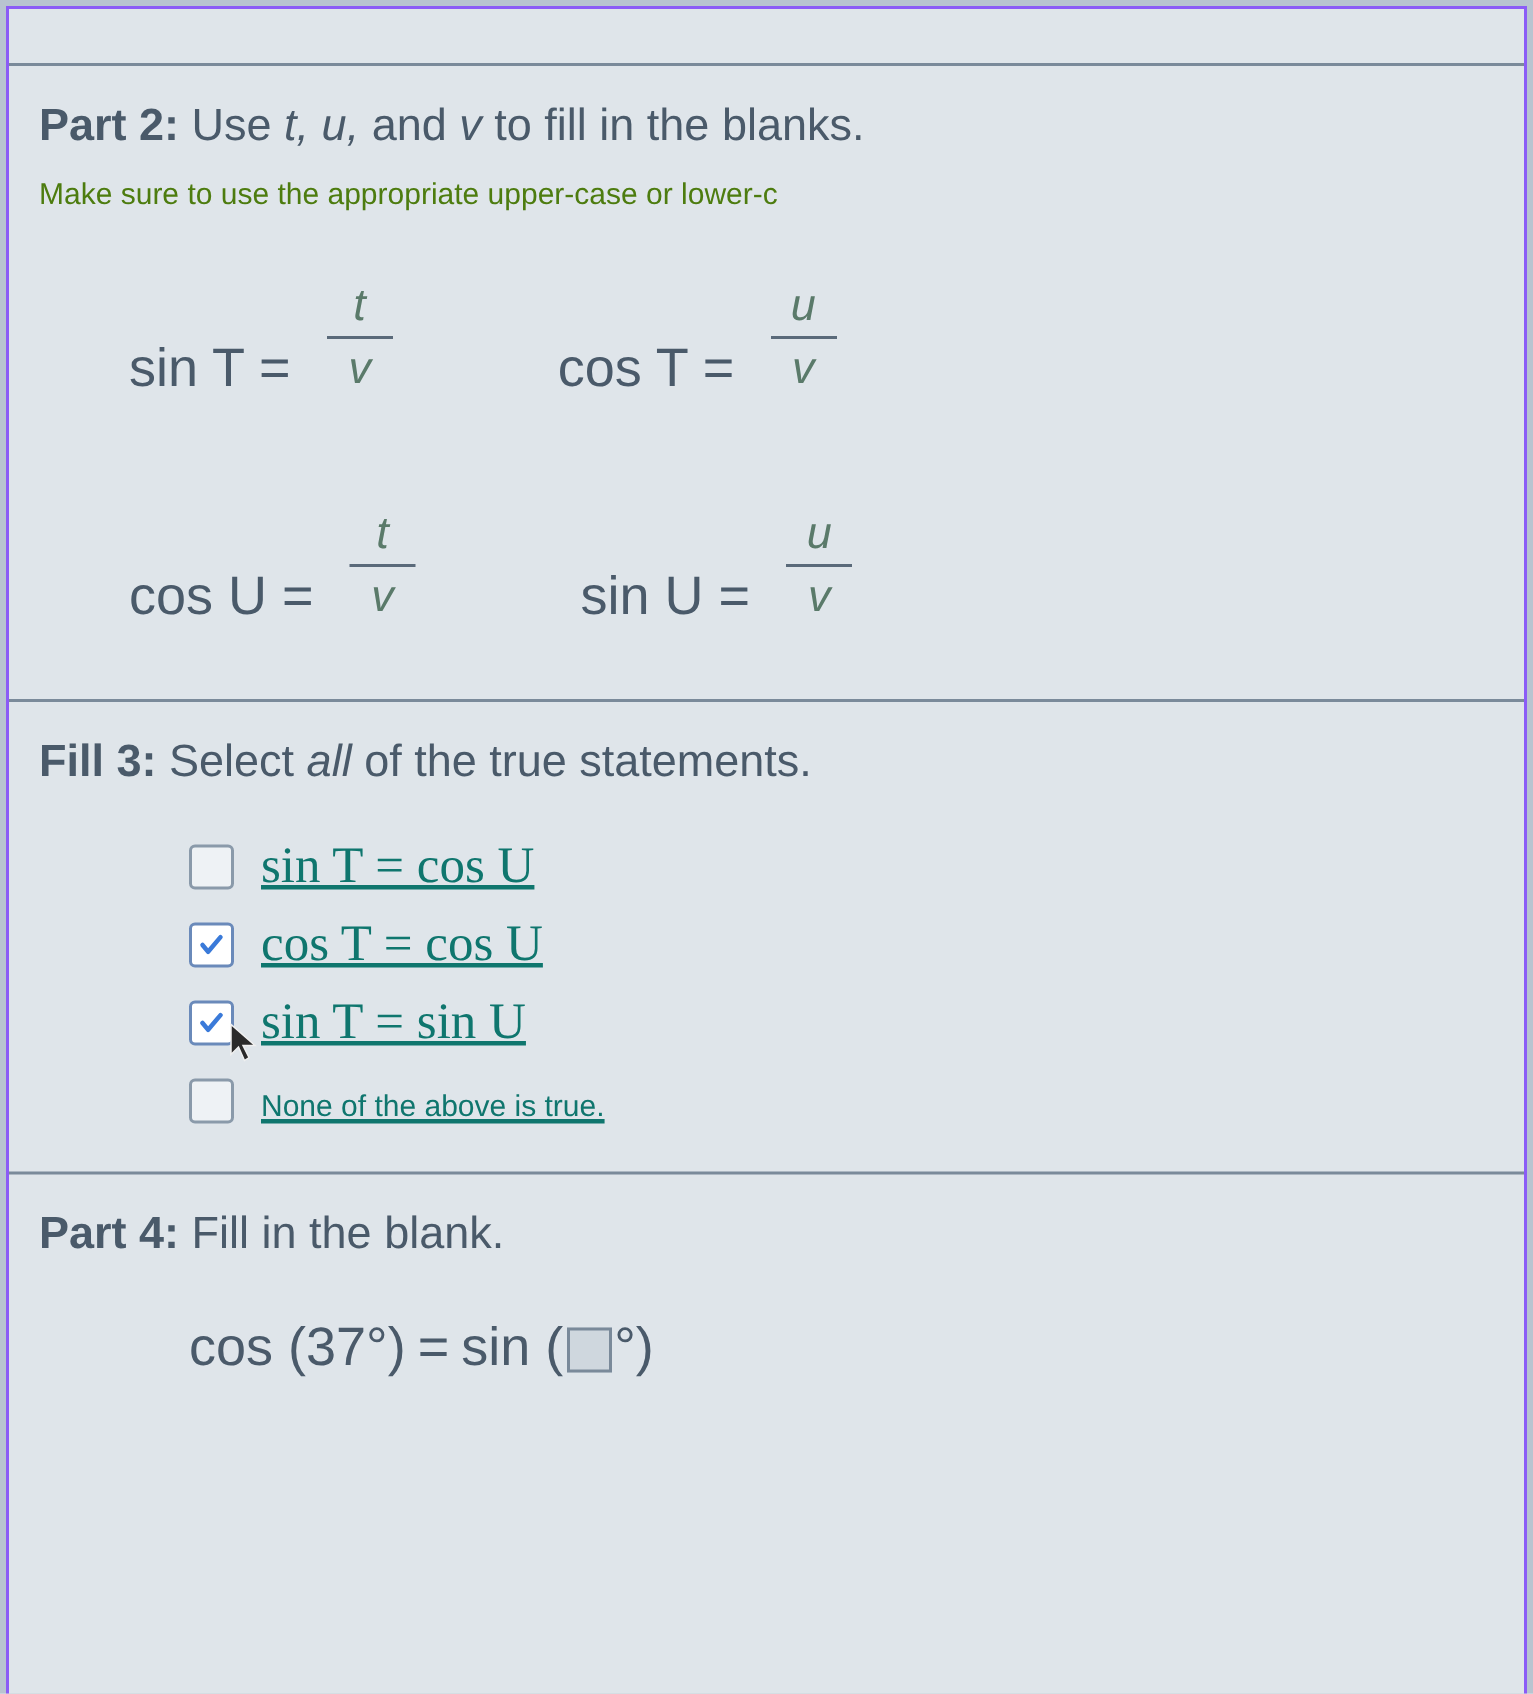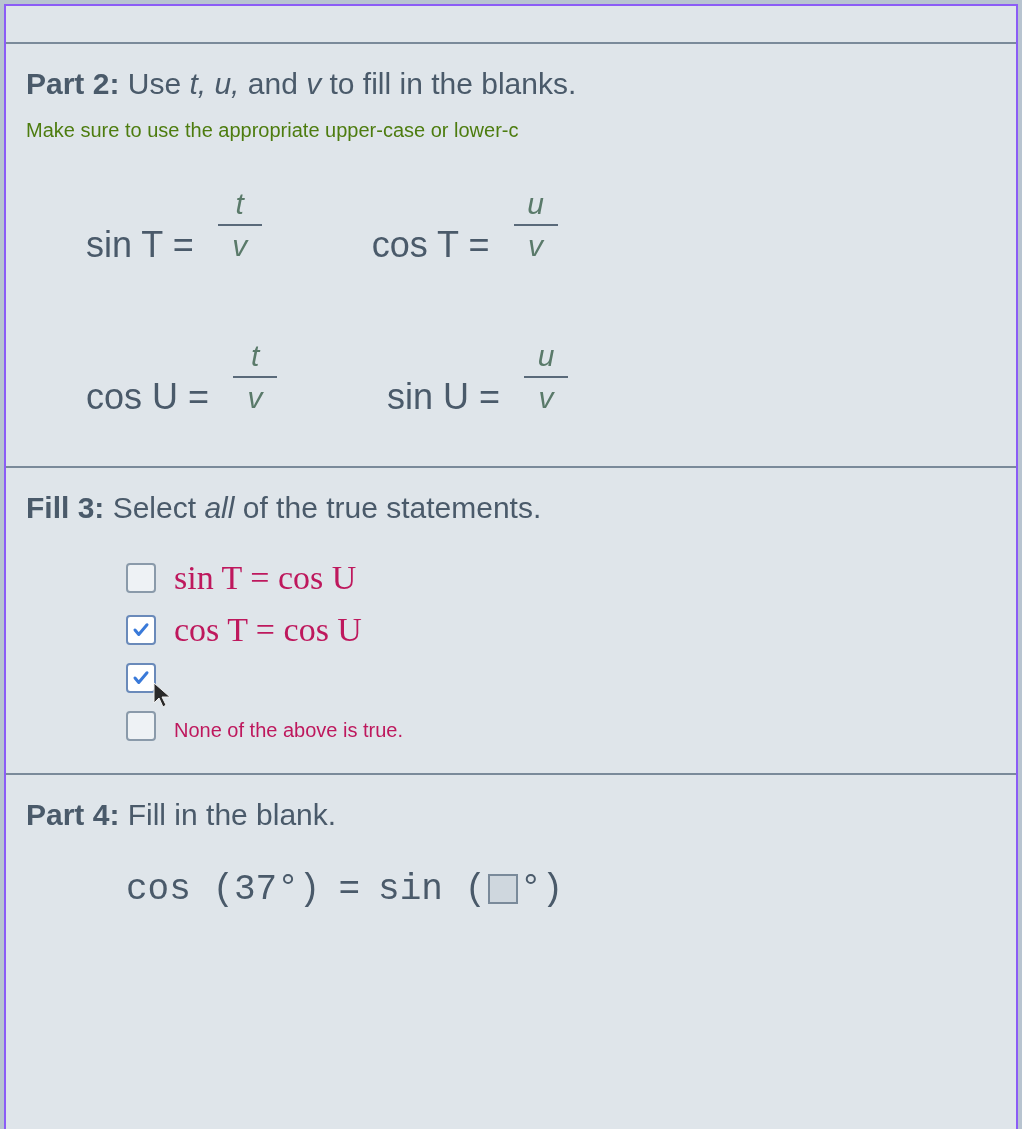--- a/index.html
+++ b/index.html
@@ -104,40 +104,41 @@
     background: #ffffff;
     border-color: #6a8aba;
   }
   .checkmark {
     width: 18px;
     height: 18px;
   }
   .option-label {
     font-family: 'Times New Roman', serif;
     font-size: 34px;
-    color: #be185d;
+    color: #0f766e;
+    text-decoration: underline;
   }
   .option-label .plain {
     font-family: Verdana, Geneva, sans-serif;
     font-size: 20px;
   }
   .cursor {
     position: absolute;
     left: 26px;
     top: 18px;
     pointer-events: none;
   }
   .part4-eq {
     padding: 22px 0 0 100px;
-    font-family: Liberation Mono, monospace;
+    font-family: Liberation Sans, sans-serif;
     font-size: 36px;
     color: #4a5a6a;
     display: flex;
     align-items: center;
-    gap: 18px;
+    gap: 8px;
   }
   .blank-box {
     display: inline-block;
     width: 30px;
     height: 30px;
     border: 2px solid #7a8a9a;
     background: #cfd7de;
     vertical-align: middle;
     margin: 0 2px;
   }
@@ -214,20 +215,21 @@
             </svg>
         </span>
         <span class="option-label">cos T = cos U</span>
       </div>
       <div class="option">
         <span class="checkbox checked">
           <svg class="checkmark" viewBox="0 0 24 24">
               <path d="M4 12 L9 18 L20 5" stroke="#3a7ad9" stroke-width="4" fill="none" stroke-linecap="round" stroke-linejoin="round"></path>
             </svg>
         </span>
+        <span class="option-label">sin T = sin U</span>
         <svg class="cursor" width="22" height="28" viewBox="0 0 22 28">
           <path d="M2 2 L2 22 L7 17 L11 26 L14 24 L10 16 L18 16 Z" fill="#2a2a2a" stroke="#f0f0f0" stroke-width="1"></path>
         </svg>
       </div>
       <div class="option">
         <span class="checkbox"></span>
         <span class="option-label"><span class="plain">None of the above is true.</span></span>
       </div>
     </div>
   </div>

